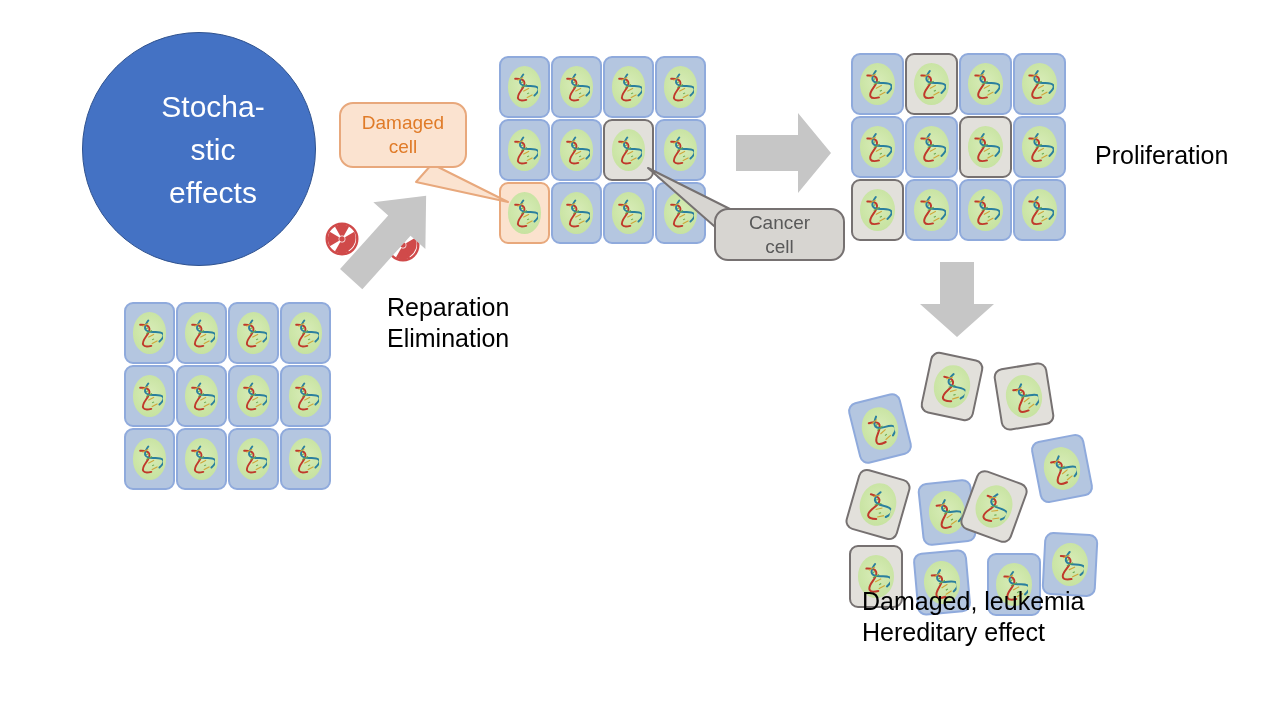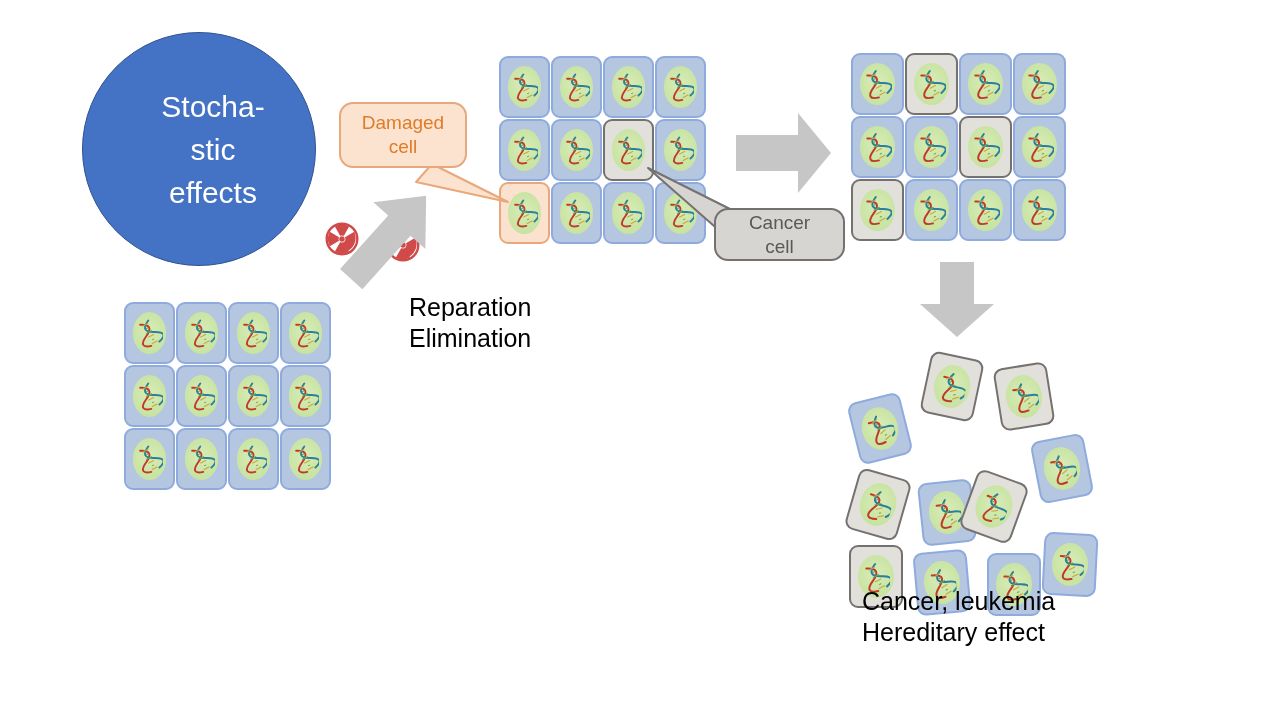--- a/index.html
+++ b/index.html
@@ -71,21 +71,21 @@
   }
   #callout-cancer{
     left:714px;top:208px;width:131px;height:53px;
     background:#d7d5d1;border:2px solid #767171;color:#595959;font-size:19px;
     z-index:6;
   }
   .tail-svg{position:absolute;left:0;top:0;overflow:visible;z-index:5;}
 
   
   .plain{color:#000;font-size:25px;line-height:31px;white-space:pre-line;}
-  #label-reparation{left:409px;top:292px;}
+  #label-reparation{left:387px;top:292px;}
   #label-proliferation{left:1095px;top:140px;}
   #label-outcome{left:862px;top:586px;}
 
   
   .arrow-svg{position:absolute;overflow:visible;}
   #arrow-right{left:736px;top:110px;}
   #arrow-down{left:918px;top:262px;}
   #arrow-diag{left:345px;top:176px;}
 
   
@@ -920,16 +920,17 @@
               <line x1="46" y1="78" x2="54" y2="78" stroke="#6aa84f" stroke-width="4"></line>
               <line x1="38" y1="90" x2="62" y2="90" stroke="#cfa63a" stroke-width="4"></line>
             </g>
           </svg>
         </div>
       </div>
     </div>
 
   <div class="abs plain" id="label-reparation">Reparation
 Elimination</div>
-  <div class="abs plain" id="label-outcome">Cancer, leukemia
+  <div class="abs plain" id="label-proliferation">Proliferation</div>
+  <div class="abs plain" id="label-outcome">Damaged, leukemia
 Hereditary effect</div>
 
 </div>
 
 </body></html>

